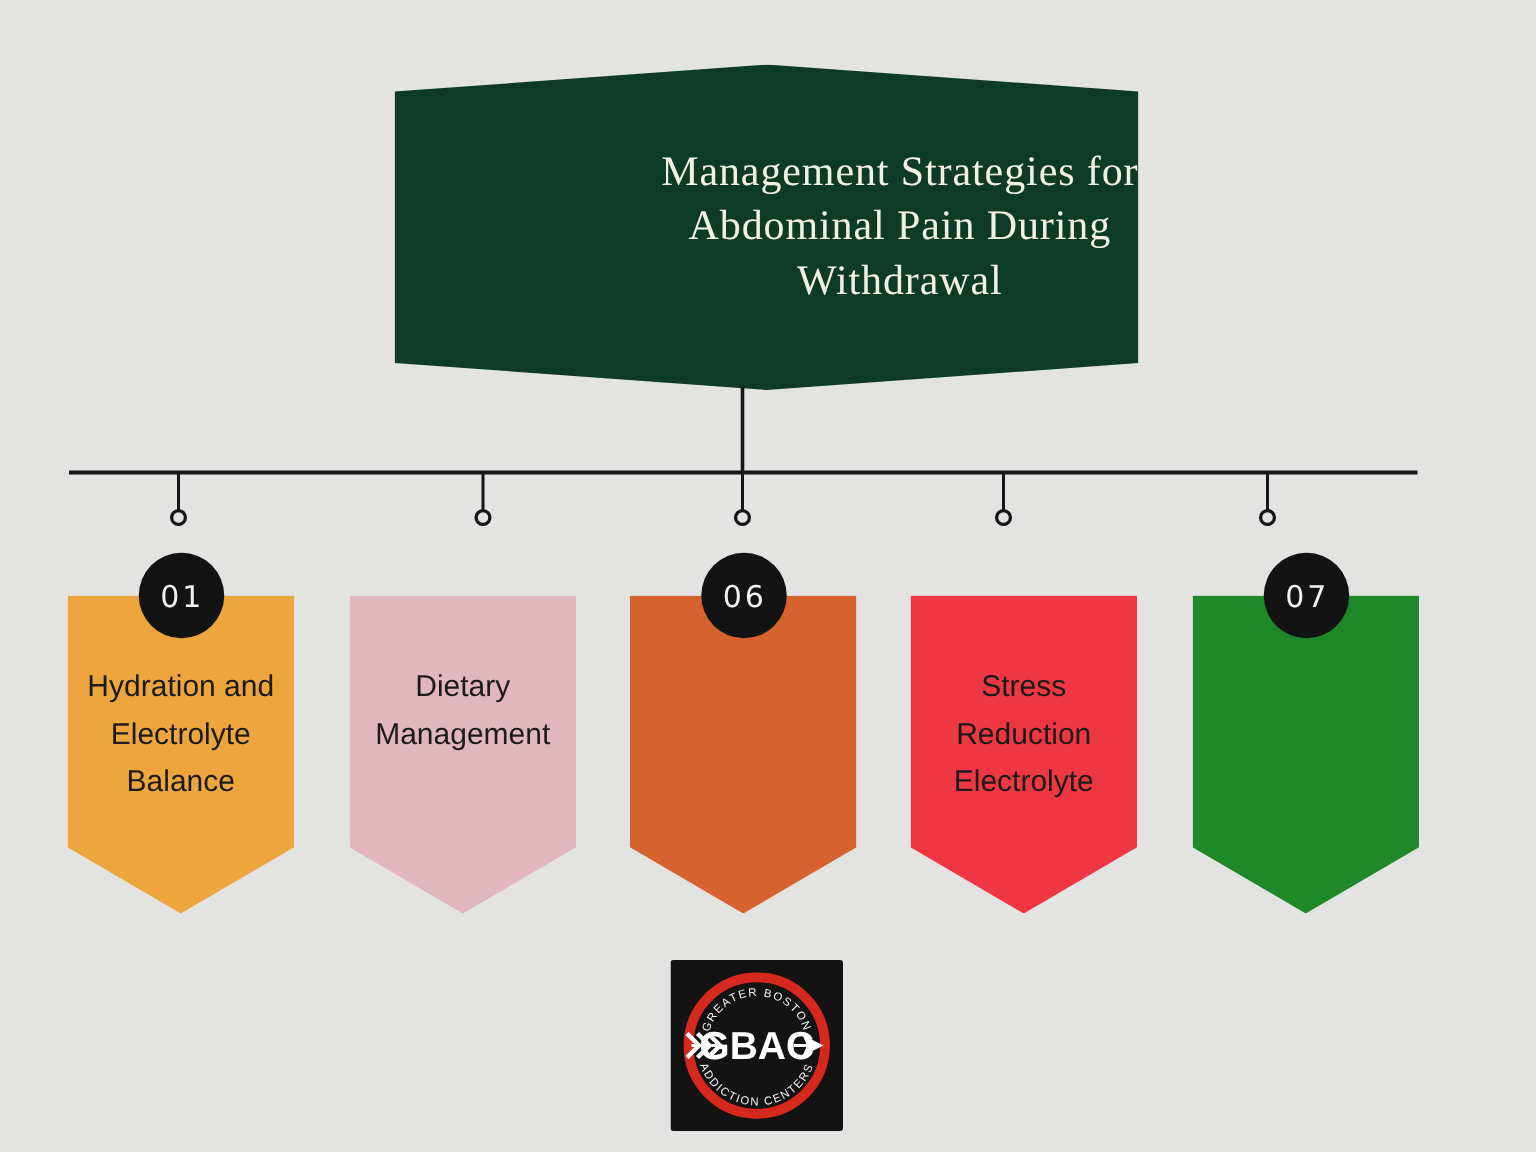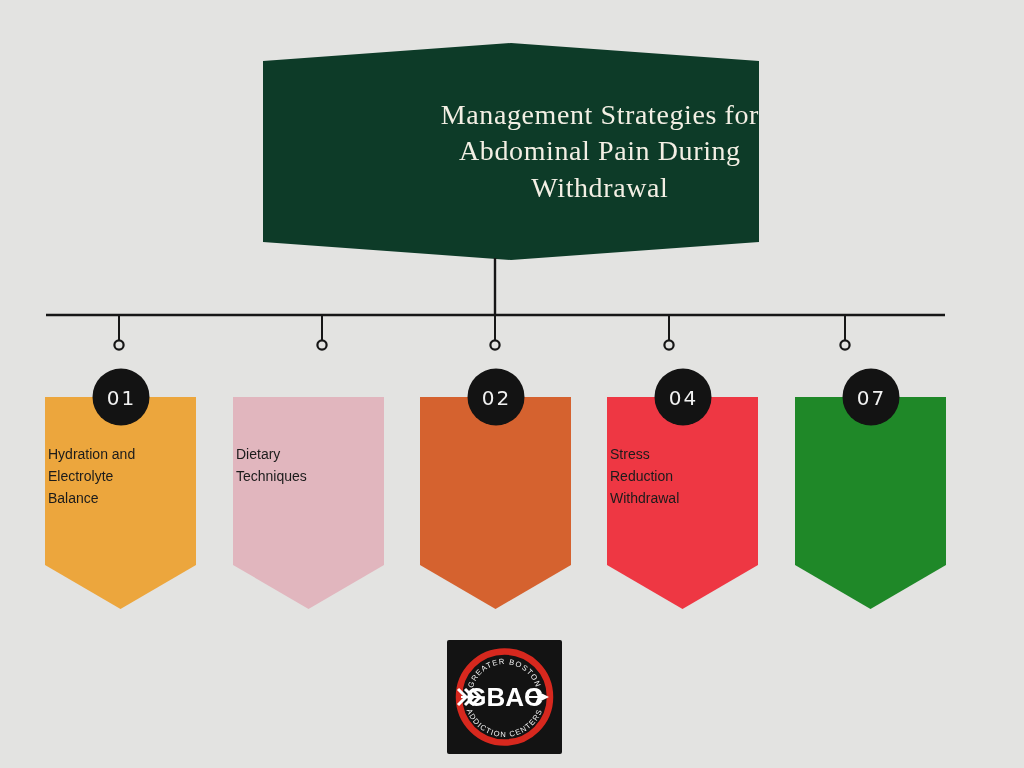--- a/index.html
+++ b/index.html
@@ -22,22 +22,22 @@
   
   .pennant-wrap{position:absolute;top:397px;width:151px;height:212px;}
   .pw-1{left:45px}.pw-2{left:233px}.pw-3{left:420px}.pw-4{left:607px}.pw-5{left:795px}
   .pennant{position:absolute;inset:0;
            clip-path:polygon(0 0,100% 0,100% 79.2%,50% 100%,0 79.2%);}
   .badge{position:absolute;left:50%;top:0;width:57px;height:57px;border-radius:50%;
          transform:translate(-50%,-50%);background:#131313;color:#f1f1f1;
          display:flex;align-items:center;justify-content:center;
          font-family:"DejaVu Sans",sans-serif;font-size:20px;font-weight:400;
          letter-spacing:2px;padding-left:2px;box-sizing:border-box;}
-  .label{position:absolute;top:46px;left:3px;right:3px;
-         font-size:14px;line-height:1.58;color:#1b1b1b;white-space:pre-line;}
+  .label{position:absolute;top:46px;left:3px;right:3px;text-align:center;
+         font-size:20px;line-height:1.58;color:#1b1b1b;white-space:pre-line;}
 
   
   .logo{position:absolute;left:447px;top:640px;}
 </style>
 </head>
 <body>
 
 <div class="stage">
 
   <div class="banner">
@@ -70,34 +70,33 @@
     <div class="pennant" style="background: rgb(236, 166, 61);"></div>
     <div class="label">Hydration and
 Electrolyte
 Balance</div>
     <div class="badge">01</div>
   </div>
 
   <div class="pennant-wrap pw-2">
     <div class="pennant" style="background: rgb(225, 182, 190);"></div>
     <div class="label">Dietary
-Techniques</div>
+Management</div>
   </div>
 
   <div class="pennant-wrap pw-3">
     <div class="pennant" style="background: rgb(213, 98, 47);"></div>
-    <div class="badge">02</div>
+    <div class="badge">06</div>
   </div>
 
   <div class="pennant-wrap pw-4">
     <div class="pennant" style="background: rgb(238, 55, 67);"></div>
     <div class="label">Stress
 Reduction
-Withdrawal</div>
-    <div class="badge">04</div>
+Electrolyte</div>
   </div>
 
   <div class="pennant-wrap pw-5">
     <div class="pennant" style="background: rgb(31, 136, 40);"></div>
     <div class="badge">07</div>
   </div>
 
   <svg class="logo" width="115" height="114" viewBox="0 0 115 114">
     <rect x="0" y="0" width="115" height="114" rx="2" fill="#131313"></rect>
     <circle cx="57.5" cy="57" r="45.5" fill="none" stroke="#d7281e" stroke-width="6.5"></circle>

